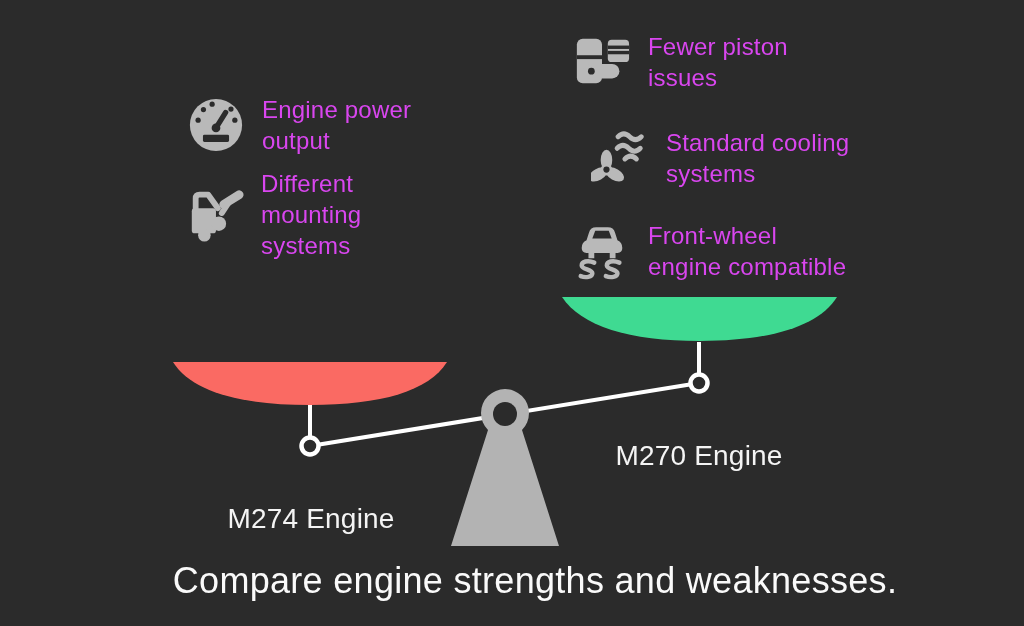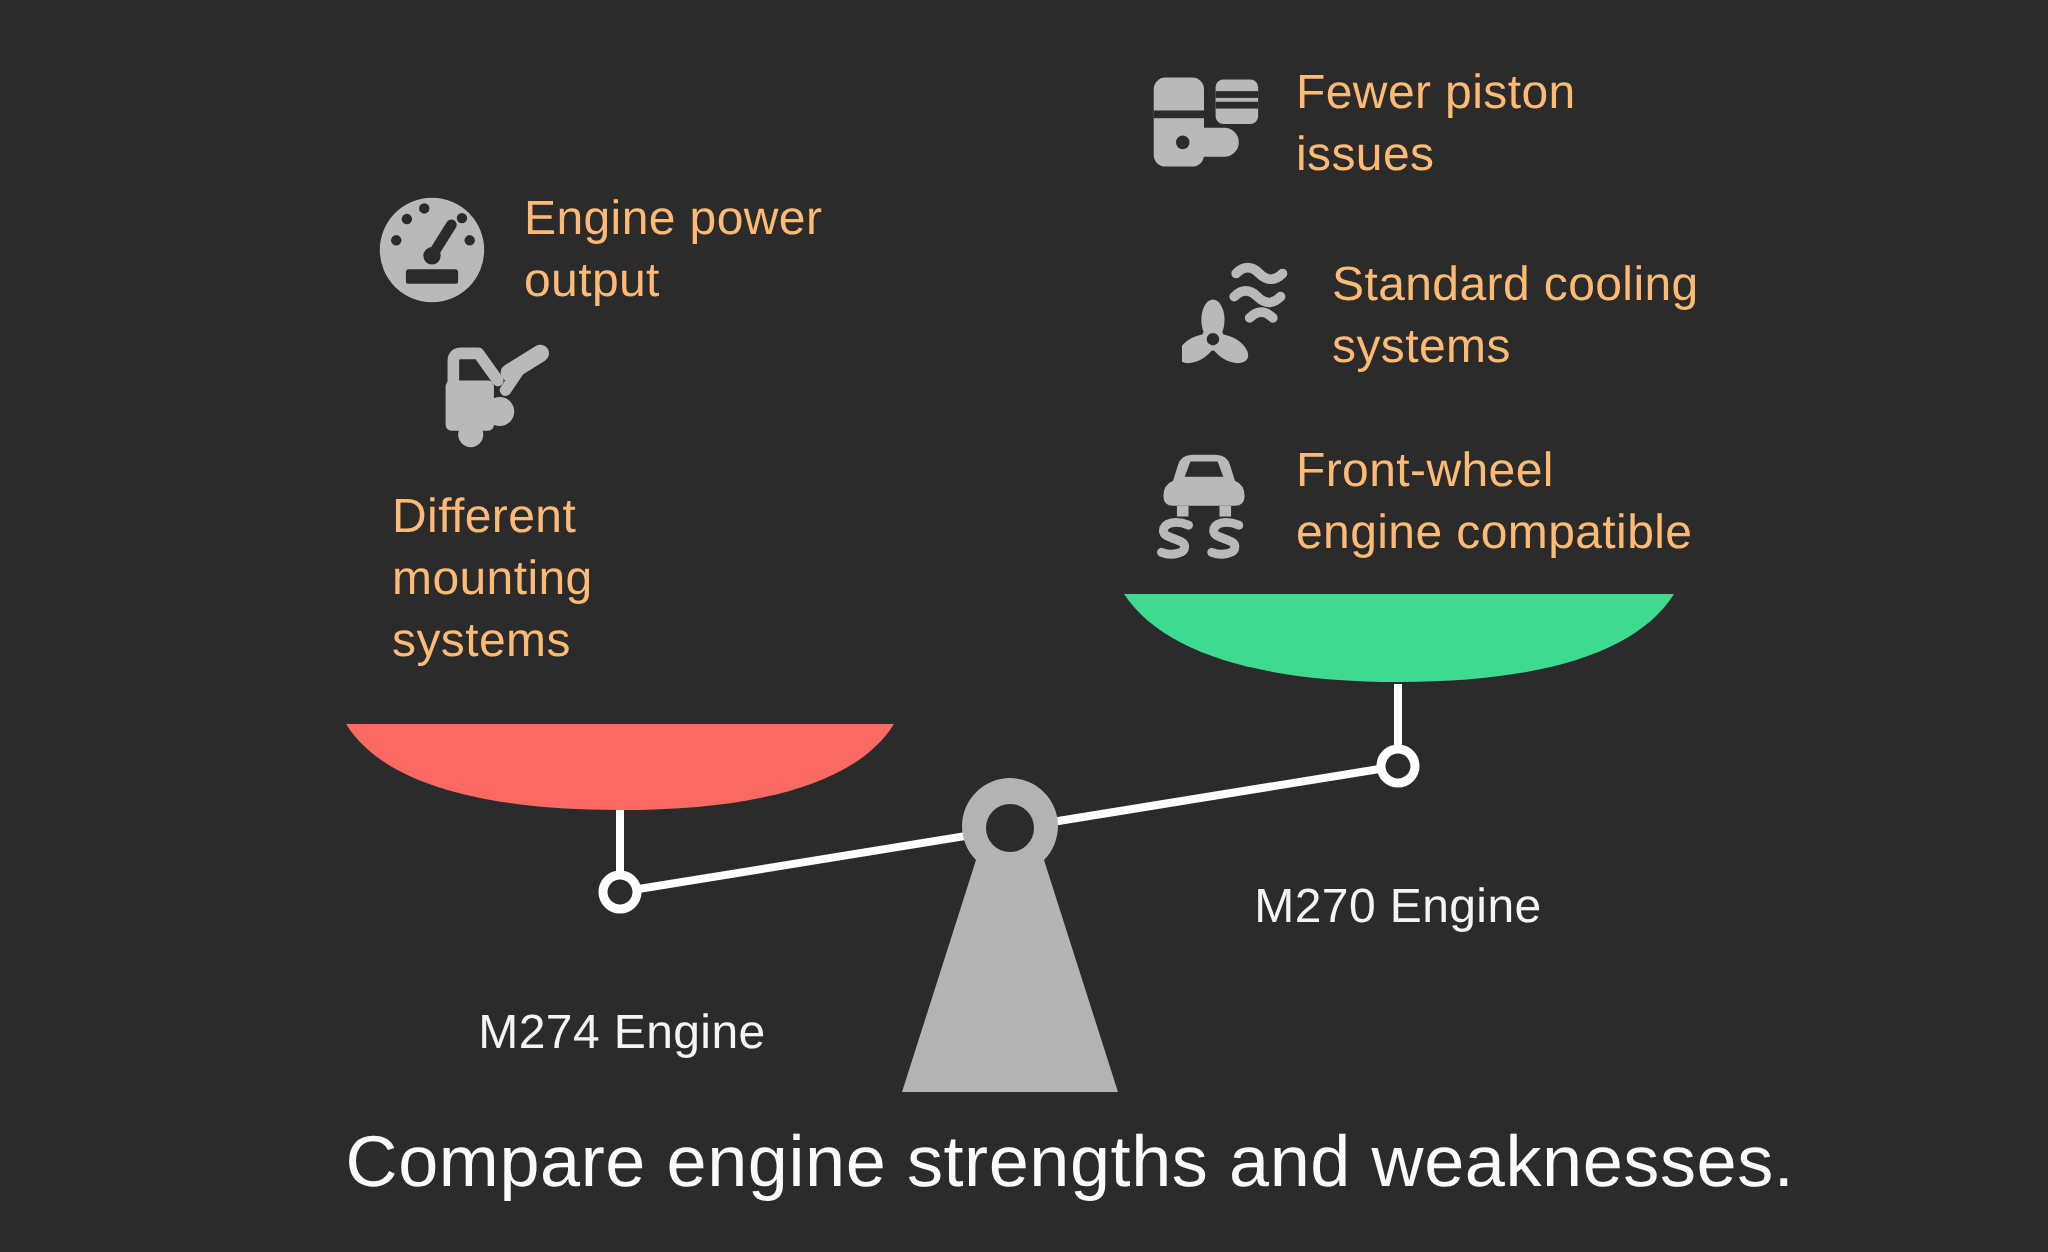--- a/index.html
+++ b/index.html
@@ -6,32 +6,32 @@
   .stage{
     position:relative;width:1024px;height:626px;overflow:hidden;
     background:#2b2b2b;
     font-family:"Liberation Sans", sans-serif;
   }
   .scale-svg{position:absolute;left:0;top:0;}
   .feature{position:absolute;display:flex;align-items:center;gap:17px;}
   .ficon{width:58px;height:58px;flex:0 0 58px;color:#b9b9b9;}
   .ficon svg{display:block;width:100%;height:100%;}
   .flabel{
-    color:#fdba74;font-size:24px;line-height:31px;font-weight:400;
+    color:#d946ef;font-size:24px;line-height:31px;font-weight:400;
     white-space:pre-line;letter-spacing:0.2px;
   }
   .f-l1{left:187px;top:94px;}
-  .f-l2{left:196px;top:168px;flex-direction:column;}
+  .f-l2{left:186px;top:168px;}
   .f-l3{left:183px;top:282px;}
   .f-r1{left:573px;top:31px;}
   .f-r2{left:591px;top:127px;}
   .f-r3{left:573px;top:220px;}
   .engine-label{
     position:absolute;transform:translateX(-50%);
-    color:#f4f4f4;font-size:24px;white-space:nowrap;letter-spacing:0.2px;
+    color:#f4f4f4;font-size:28px;white-space:nowrap;letter-spacing:0.2px;
   }
   .m274{left:311px;top:503px;text-align:right;}
   .m270{left:699px;top:440px;}
   .caption{
     position:absolute;left:535px;top:560px;transform:translateX(-50%);
     color:#fafafa;font-size:36px;white-space:nowrap;letter-spacing:0.3px;
   }
 </style>
 </head>
 <body>

